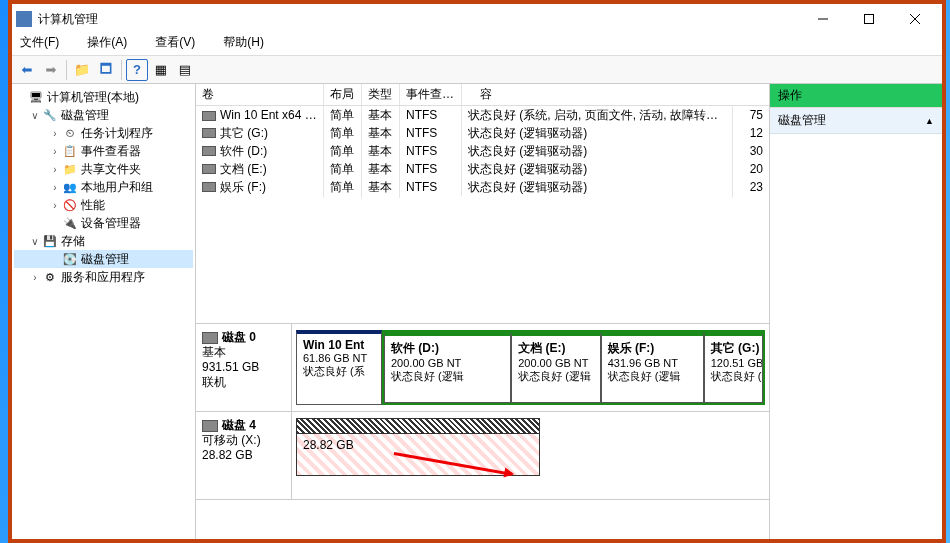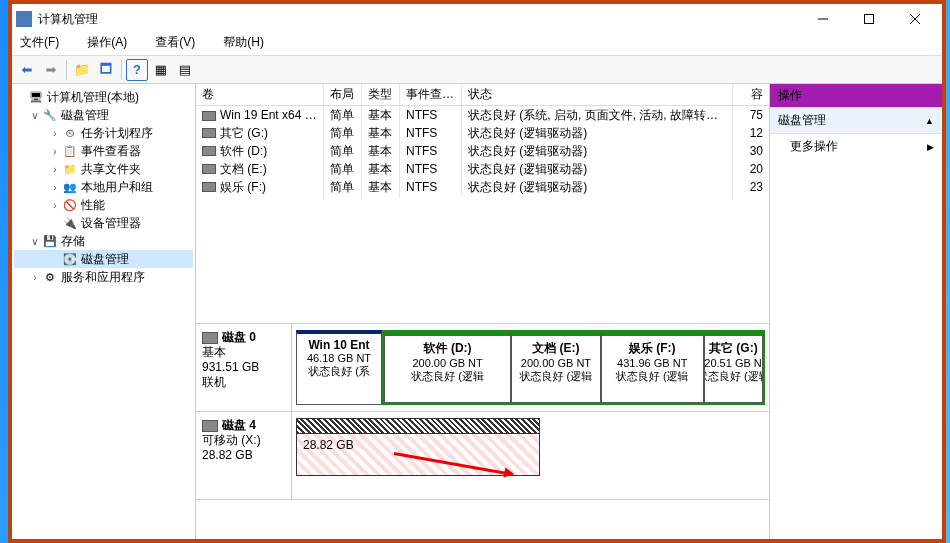--- a/index.html
+++ b/index.html
@@ -37,32 +37,32 @@
 .c-cap { width: 36px; text-align: right; border-right: none !important; }
 .vol-row { display: flex; align-items: center; height: 18px; cursor: pointer; }
 .vol-row .diskicon { display: inline-block; width: 14px; height: 10px; background: #888; border: 1px solid #555; margin-right: 4px; vertical-align: middle; }
 .graphical { height: 216px; border-top: 1px solid #ccc; overflow: auto; margin-top: 40px; }
 .disk-row { display: flex; border-bottom: 1px solid #ccc; min-height: 88px; }
 .disk-info { width: 96px; padding: 6px; border-right: 1px solid #ccc; }
 .disk-info .diskicon2 { display: inline-block; width: 16px; height: 12px; background: #888; border: 1px solid #555; margin-right: 4px; vertical-align: middle; }
 .disk-info .dname { font-weight: bold; }
 .disk-info div { line-height: 15px; }
 .partitions { flex: 1; display: flex; padding: 6px 4px; gap: 0; position: relative; }
-.part { border: 1px solid #555; padding: 4px 6px; display: flex; flex-direction: column; justify-content: flex-start; overflow: hidden; cursor: pointer; min-width: 0; align-items: center; }
+.part { border: 1px solid #555; padding: 4px 6px; display: flex; flex-direction: column; justify-content: flex-start; overflow: hidden; cursor: pointer; min-width: 0; }
 .part .pname { font-weight: bold; white-space: nowrap; }
 .part .psize, .part .pstatus { white-space: nowrap; font-size: 11px; }
 .part.system { border-top: 4px solid #0a246a; }
 .green-group { border: 2px solid #1a8a1a; display: flex; flex: 1; }
 .green-group .part { border-top: 4px solid #1a8a1a; }
 .disk1-bar { height: 16px; background: repeating-linear-gradient(45deg, #333 0, #333 2px, #fff 2px, #fff 4px); border: 1px solid #333; width: 52%; }
 .disk1-body { border: 1px solid #333; border-top: none; width: 52%; padding: 4px 6px; background: repeating-linear-gradient(45deg, #fdd 0, #fdd 4px, #fff 4px, #fff 8px); height: 42px; position: relative; }
 .red-arrow { position: absolute; left: 40%; top: 18px; width: 120px; height: 3px; background: #e00; transform: rotate(10deg); transform-origin: left center; }
 .red-arrow::after { content: ''; position: absolute; right: -2px; top: -4px; border-left: 10px solid #e00; border-top: 5px solid transparent; border-bottom: 5px solid transparent; }
 .actions { width: 172px; padding: 0; }
-.actions-hdr { padding: 3px 8px; background: #a21caf; border-bottom: 1px solid #ddd; }
+.actions-hdr { padding: 3px 8px; background: #22c55e; border-bottom: 1px solid #ddd; }
 .actions-section { background: #eaf3fb; padding: 4px 8px; border-bottom: 1px solid #d5e3ef; display: flex; justify-content: space-between; align-items: center; cursor: pointer; }
 .actions-item { padding: 4px 8px 4px 20px; display: flex; justify-content: space-between; align-items: center; cursor: pointer; }
 .tri { font-size: 9px; }
 svg { display: block; }
 </style>
 </head>
 <body>
 
 <div class="window">
 
@@ -168,26 +168,25 @@
         </div>
     </div>
 
     <div class="center">
       <div class="vol-list">
         <div class="vol-header">
           <div class="col c-name">卷</div>
           <div class="col c-layout">布局</div>
           <div class="col c-type">类型</div>
           <div class="col c-fs">事件查看器</div>
-          <div class="col c-status">状态</div>
           <div class="col c-cap">容</div>
         </div>
         <div id="vol-rows">
             <div class="vol-row">
-              <div class="col c-name"><span class="diskicon"></span><span>Win 19 Ent x64 (C:)</span></div>
+              <div class="col c-name"><span class="diskicon"></span><span>Win 10 Ent x64 (C:)</span></div>
               <div class="col c-layout">简单</div>
               <div class="col c-type">基本</div>
               <div class="col c-fs">NTFS</div>
               <div class="col c-status">状态良好 (系统, 启动, 页面文件, 活动, 故障转储, 主分区)</div>
               <div class="col c-cap">75</div>
             </div>
             <div class="vol-row">
               <div class="col c-name"><span class="diskicon"></span><span>其它 (G:)</span></div>
               <div class="col c-layout">简单</div>
               <div class="col c-type">基本</div>
@@ -226,21 +225,21 @@
         <div class="disk-row">
           <div class="disk-info">
             <div><span class="diskicon2"></span><span class="dname">磁盘 0</span></div>
             <div>基本</div>
             <div>931.51 GB</div>
             <div>联机</div>
           </div>
           <div class="partitions">
             <div class="part system" style="width:86px">
               <div class="pname">Win 10 Ent</div>
-              <div class="psize">46.18 GB NT</div>
+              <div class="psize">61.86 GB NT</div>
               <div class="pstatus">状态良好 (系</div>
             </div>
             <div class="green-group">
               <div class="part" style="flex:300">
                 <div class="pname">软件  (D:)</div>
                 <div class="psize">200.00 GB NT</div>
                 <div class="pstatus">状态良好 (逻辑</div>
               </div>
               <div class="part" style="flex:200">
                 <div class="pname">文档  (E:)</div>
@@ -277,20 +276,16 @@
         </div>
       </div>
     </div>
 
     <div class="actions">
       <div class="actions-hdr">操作</div>
       <div class="actions-section">
         <span>磁盘管理</span>
         <span class="tri">▲</span>
       </div>
-      <div class="actions-item">
-        <span>更多操作</span>
-        <span class="tri">▶</span>
-      </div>
     </div>
 
   </div>
 </div>
 
 </body></html>

